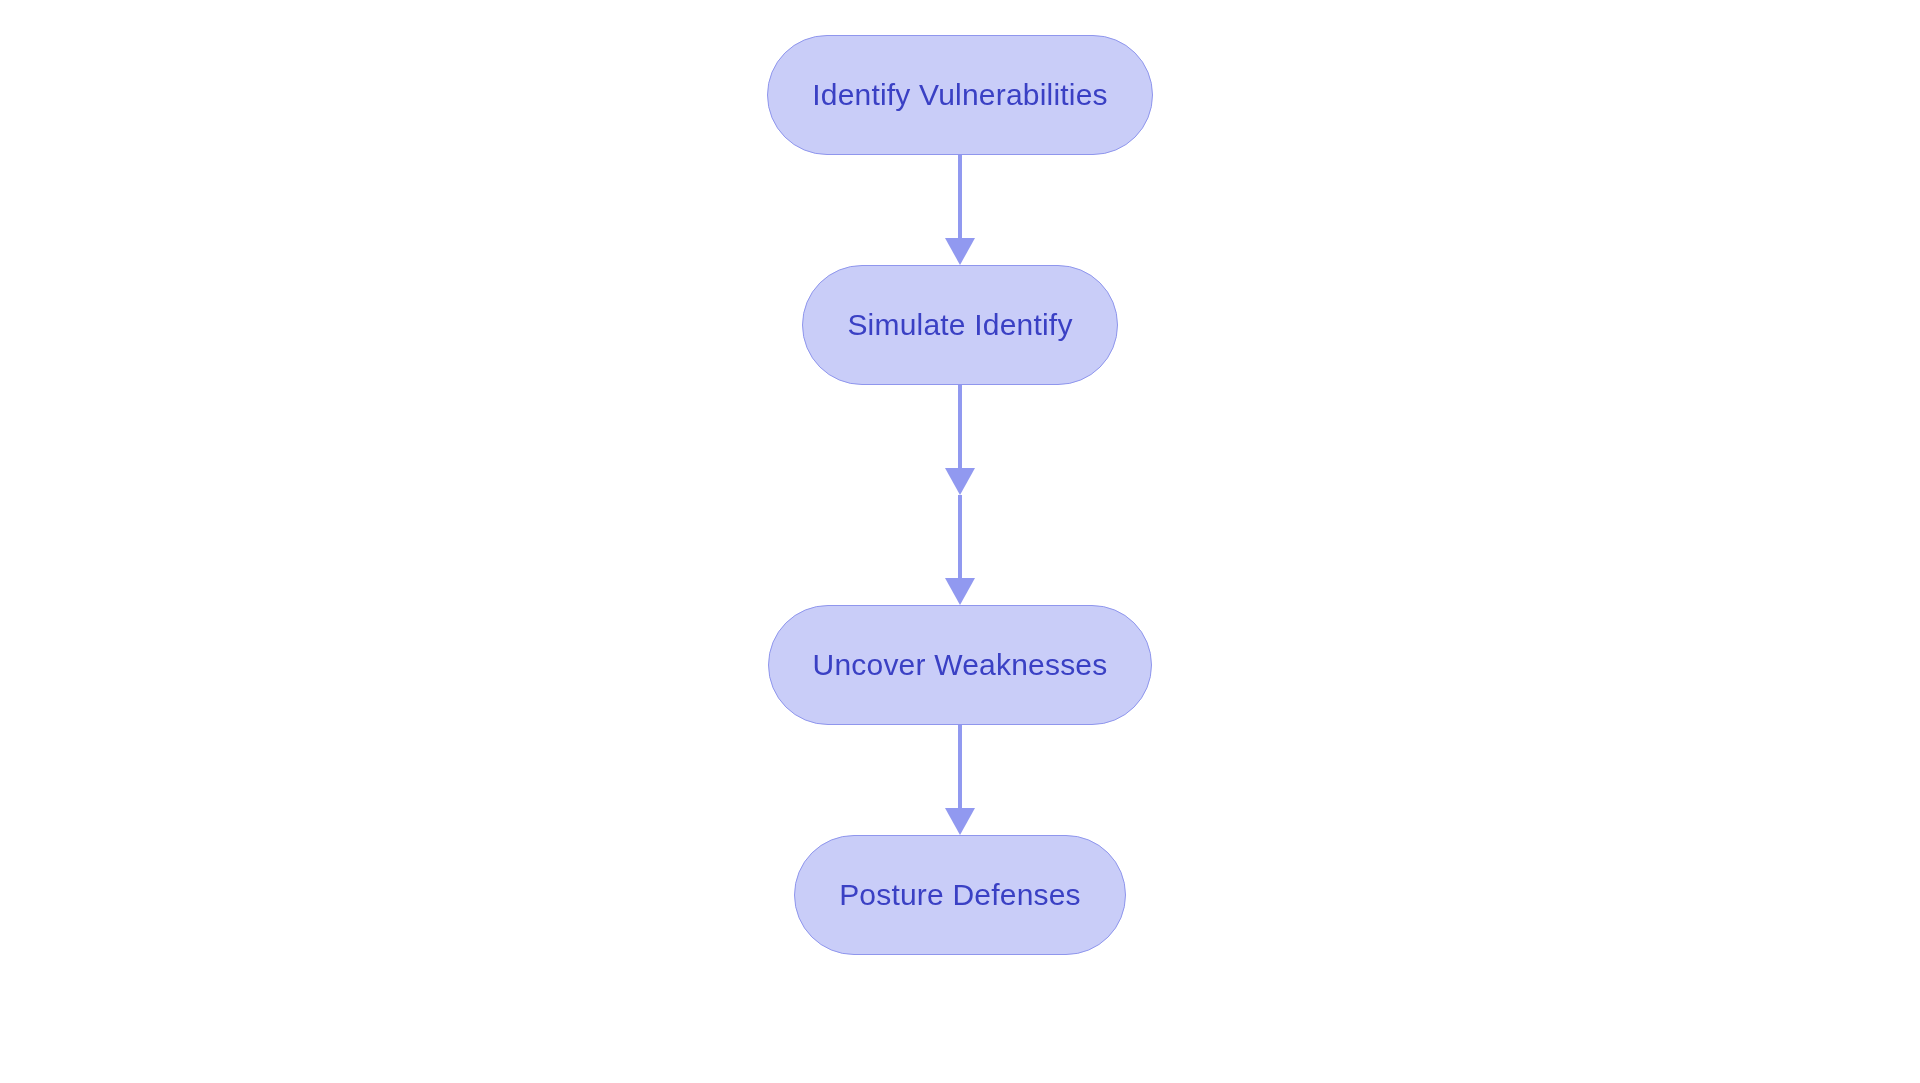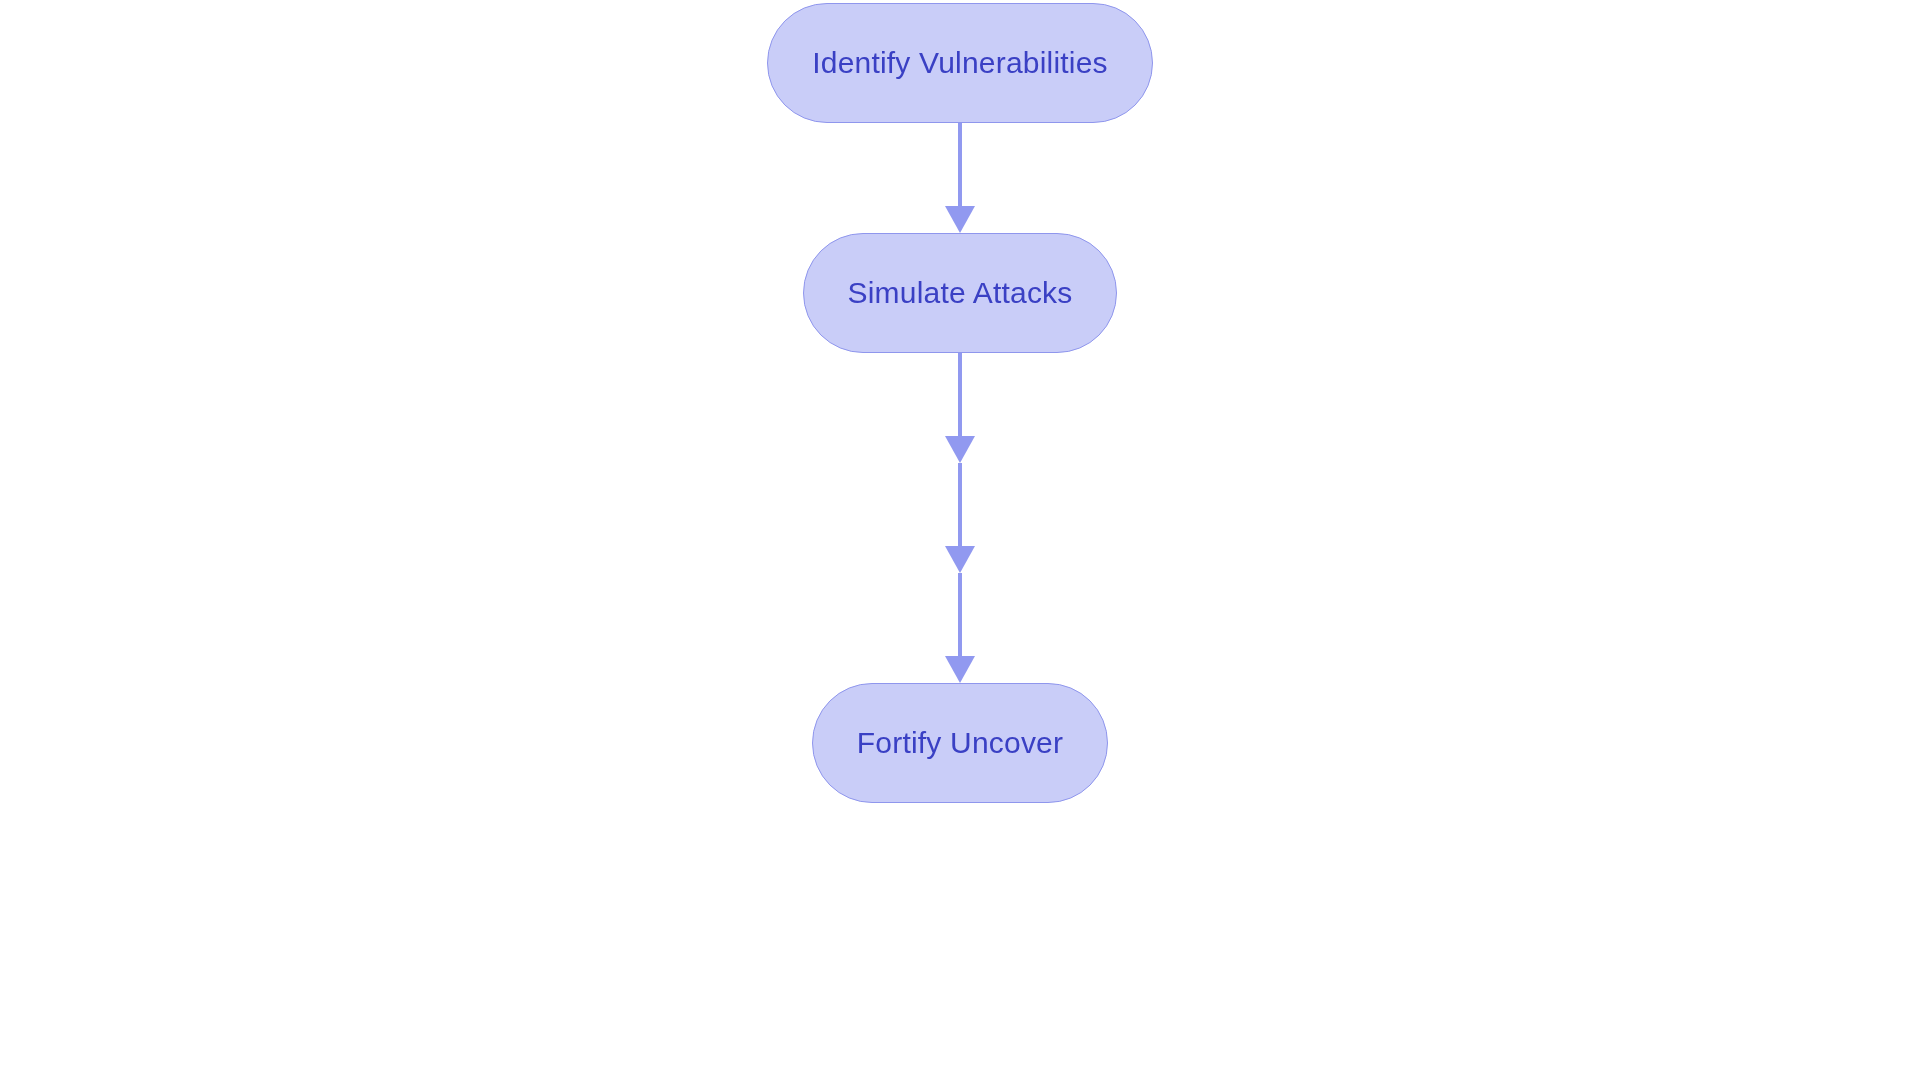--- a/index.html
+++ b/index.html
@@ -13,21 +13,21 @@
   html, body {
     width: 1920px;
     height: 1083px;
     background: var(--bg);
     font-family: "Liberation Sans", sans-serif;
     overflow: hidden;
   }
   .canvas {
     width: 1920px;
     height: 826px;
-    padding-top: 3px;
+    padding-top: 35px;
     display: flex;
     flex-direction: column;
     align-items: center;
     background: var(--bg);
   }
   .node {
     height: 120px;
     padding: 0 44px;
     background: var(--node-fill);
     border: 1.5px solid var(--node-border);
@@ -74,37 +74,40 @@
   <div class="node">
     <span class="node-label">Identify Vulnerabilities</span>
   </div>
 
   <div class="arrow">
     <div class="arrow-line"></div>
     <div class="arrow-head"></div>
   </div>
 
   <div class="node">
-    <span class="node-label">Simulate Attacks</span>
+    <span class="node-label">Simulate Identify</span>
   </div>
 
   <div class="arrow">
     <div class="arrow-line"></div>
     <div class="arrow-head"></div>
   </div>
 
 
   <div class="arrow">
     <div class="arrow-line"></div>
     <div class="arrow-head"></div>
   </div>
 
+  <div class="node">
+    <span class="node-label">Uncover Weaknesses</span>
+  </div>
 
   <div class="arrow">
     <div class="arrow-line"></div>
     <div class="arrow-head"></div>
   </div>
 
   <div class="node">
-    <span class="node-label">Fortify Uncover</span>
+    <span class="node-label">Posture Defenses</span>
   </div>
 
 </div>
 
 </body></html>

